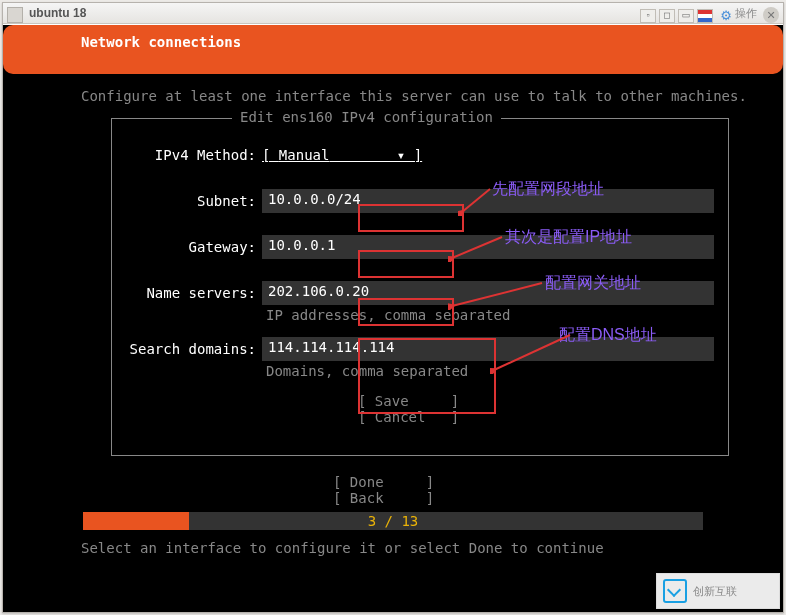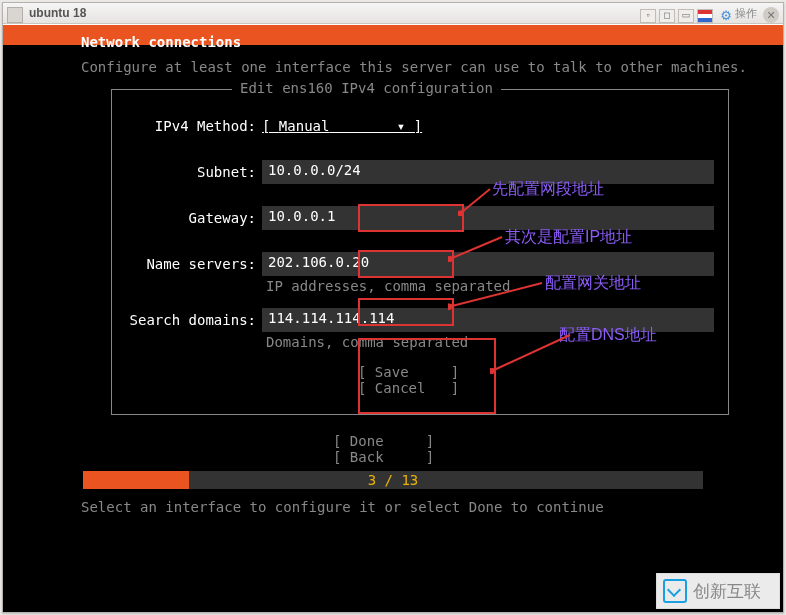--- a/index.html
+++ b/index.html
@@ -29,30 +29,30 @@
   .titlebar .spacer{flex:1;}
   .titlebar .ctl{width:14px;height:12px;margin-left:3px;border:1px solid #c1bdb6;background:#efeeeb;font-size:9px;line-height:10px;text-align:center;color:#666;}
   .titlebar .gear{width:14px;height:14px;margin-left:6px;color:#4a90d9;font-size:13px;line-height:14px;text-align:center;}
   .titlebar .action{margin-left:2px;color:#888;font-size:11px;}
   .titlebar .close{width:16px;height:16px;margin:0 4px 0 6px;border-radius:50%;background:#cfccc6;color:#777;font-size:11px;line-height:16px;text-align:center;}
   .installer{
     position:absolute;left:0;top:22px;right:0;bottom:0;
     background:#000;color:#fff;
   }
   .hdr{
-    background:#e95420;height:20px;line-height:34px;padding-left:78px;color:#fff;font-weight:bold;
+    background:#e95420;height:49px;line-height:34px;padding-left:78px;color:#fff;font-weight:bold;border-radius:10px;
   }
   .intro{
     color:#888;padding:14px 0 10px 78px;
   }
   .frame{
     position:relative;
     margin:4px 54px 0 108px;
     border:1px solid #888;
-    padding:24px 14px 18px 14px;
+    padding:24px 14px 30px 14px;
   }
   .frame-title{
     position:absolute;top:-10px;left:120px;background:#000;padding:0 8px;color:#888;white-space:pre;
   }
   .row{display:flex;align-items:center;margin:0 0 22px 0;height:24px;}
   .row.tall{margin-bottom:6px;}
   .lbl{flex:0 0 130px;text-align:right;color:#fff;margin-right:6px;}
   .sel{color:#fff;white-space:pre;text-decoration:underline;}
   .inp{flex:1;height:20px;background:#333;padding:2px 6px;color:#fff;}
   .hint{margin:-4px 0 14px 140px;color:#888;}
@@ -74,21 +74,21 @@
   .rb4{left:358px;top:338px;width:134px;height:72px;}
   .rlbl{position:absolute;color:#8b5cf6;font-family:sans-serif;font-size:16px;}
   .rl1{left:492px;top:179px;}
   .rl2{left:505px;top:227px;}
   .rl3{left:545px;top:273px;}
   .rl4{left:559px;top:325px;}
   .arrow{position:absolute;pointer-events:none;}
   
   .wm{
     position:absolute;right:6px;bottom:6px;width:110px;height:34px;background:rgba(255,255,255,.92);
-    border:1px solid #ddd;color:#888;font-size:17px;font-family:sans-serif;
+    border:1px solid #ddd;color:#888;font-size:11px;font-family:sans-serif;
     display:flex;align-items:center;padding:0 6px;
   }
   .wm .logo{width:20px;height:20px;border:2px solid #19a0e3;border-radius:3px;margin-right:6px;position:relative;}
   .wm .logo::after{content:"";position:absolute;left:4px;top:4px;width:8px;height:8px;border:2px solid #19a0e3;border-right:0;border-top:0;transform:rotate(-45deg);}
 </style>
 </head>
 <body>
 
 <div class="win">
 

